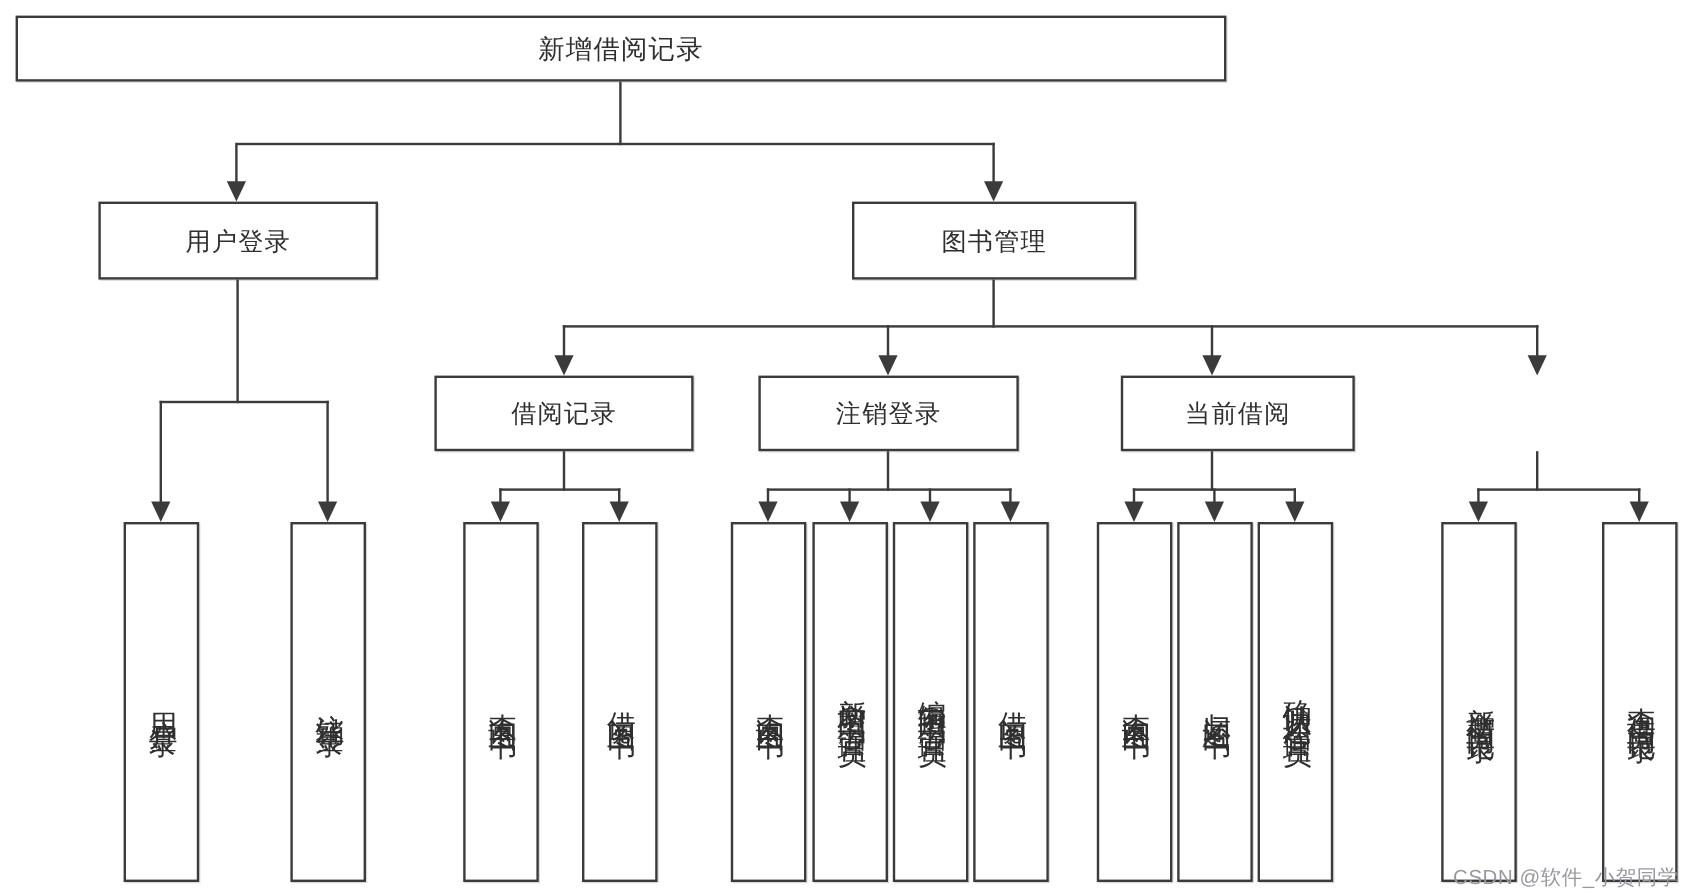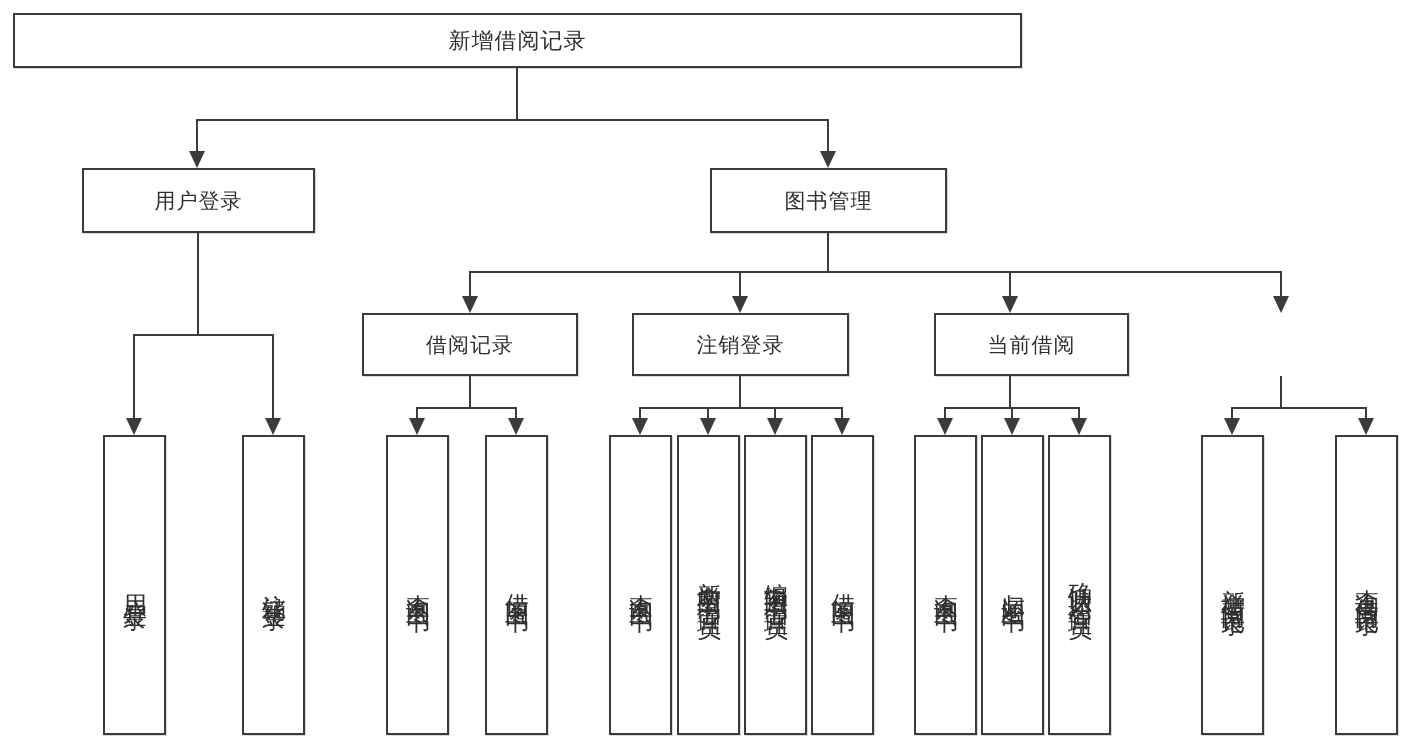--- a/index.html
+++ b/index.html
@@ -148,13 +148,14 @@
   <div class="vl" style="left:1078px;top:407px;height:14px;"></div>
   <div class="arr" style="left:1071px;top:418px;"></div>
 
   <div class="vl" style="left:1280px;top:376px;height:33px;"></div>
   <div class="hl" style="left:1231px;top:407px;width:136px;"></div>
   <div class="vl" style="left:1231px;top:407px;height:14px;"></div>
   <div class="arr" style="left:1224px;top:418px;"></div>
   <div class="vl" style="left:1365px;top:407px;height:14px;"></div>
   <div class="arr" style="left:1358px;top:418px;"></div>
 
+  <div class="watermark">CSDN @软件_小贺同学</div>
 </div>
 
 </body></html>

